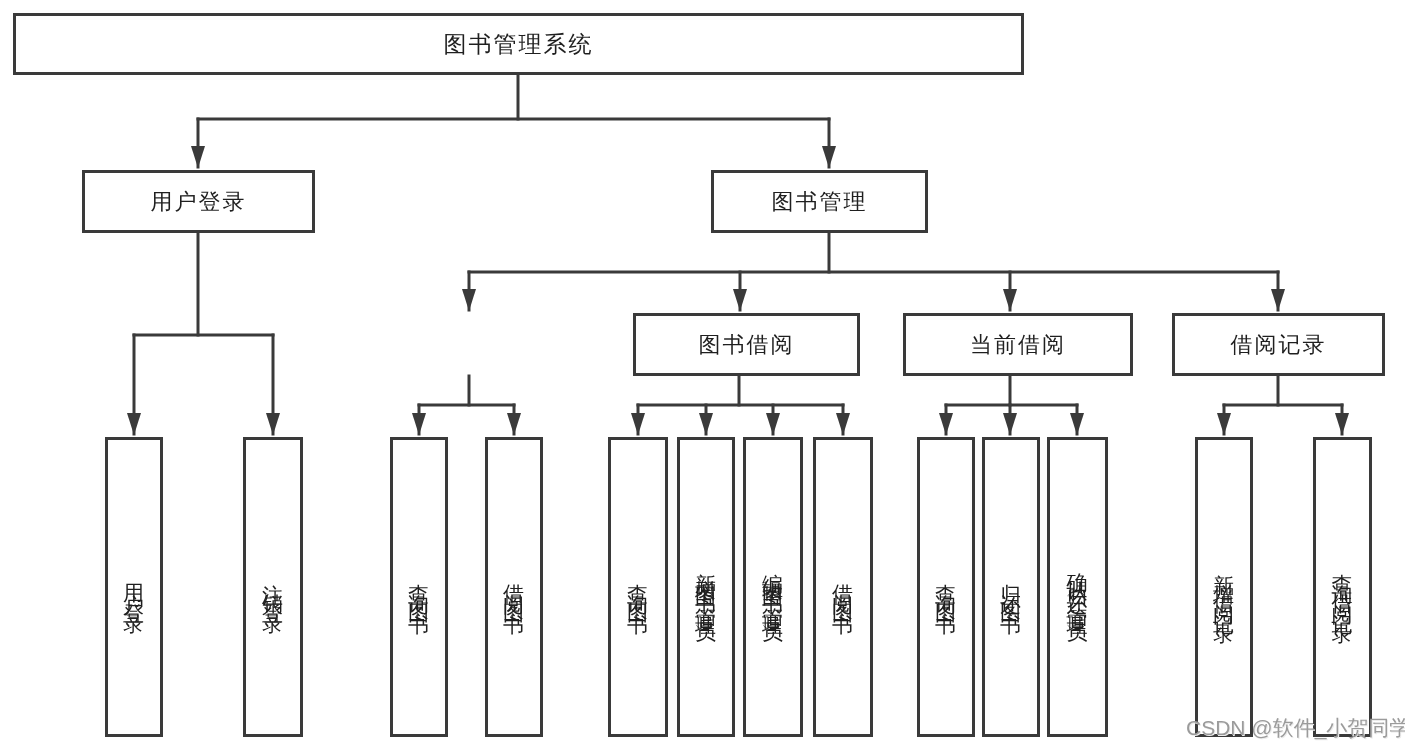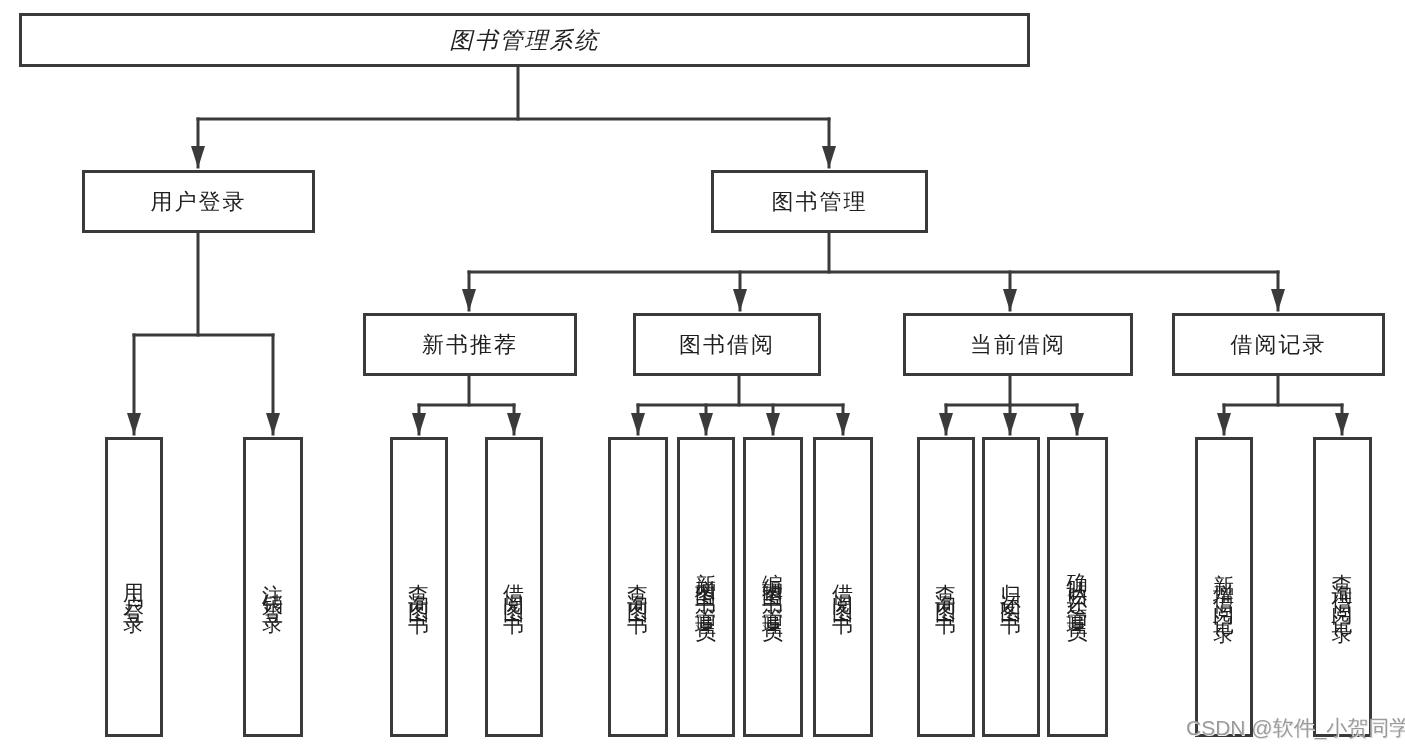--- a/index.html
+++ b/index.html
@@ -72,35 +72,32 @@
     <line x1="946" y1="405" x2="946" y2="434" marker-end="url(#arrow)"></line>
     <line x1="1010" y1="405" x2="1010" y2="434" marker-end="url(#arrow)"></line>
     <line x1="1077" y1="405" x2="1077" y2="434" marker-end="url(#arrow)"></line>
 
     <line x1="1278" y1="376" x2="1278" y2="405"></line>
     <line x1="1224" y1="405" x2="1342" y2="405"></line>
     <line x1="1224" y1="405" x2="1224" y2="434" marker-end="url(#arrow)"></line>
     <line x1="1342" y1="405" x2="1342" y2="434" marker-end="url(#arrow)"></line>
   </svg>
 
-  <div class="node hnode root" style="left:19px;top:13px;width:1011px;height:54px;font-style:italic;">
+  <div class="node hnode root" style="left:13px;top:13px;width:1011px;height:62px;">
     <span>图书管理系统</span>
   </div>
 
   <div class="node hnode" style="left:82px;top:170px;width:233px;height:63px;">
     <span>用户登录</span>
   </div>
   <div class="node hnode" style="left:711px;top:170px;width:217px;height:63px;">
     <span>图书管理</span>
   </div>
 
-  <div class="node hnode" style="left:363px;top:313px;width:214px;height:63px;">
-    <span>新书推荐</span>
-  </div>
-  <div class="node hnode" style="left:633px;top:313px;width:188px;height:63px;">
+  <div class="node hnode" style="left:633px;top:313px;width:227px;height:63px;">
     <span>图书借阅</span>
   </div>
   <div class="node hnode" style="left:903px;top:313px;width:230px;height:63px;">
     <span>当前借阅</span>
   </div>
   <div class="node hnode" style="left:1172px;top:313px;width:213px;height:63px;text-align:center;">
     <span>借阅记录</span>
   </div>
 
   <div class="node vnode" style="left:105px;top:437px;width:58px;height:300px;">

